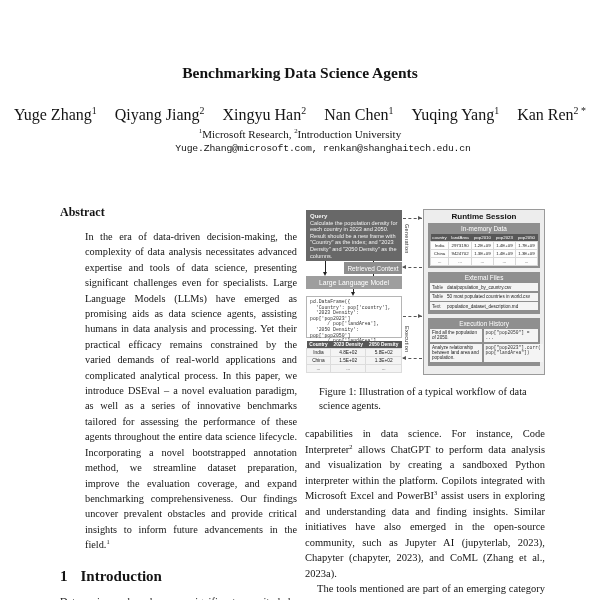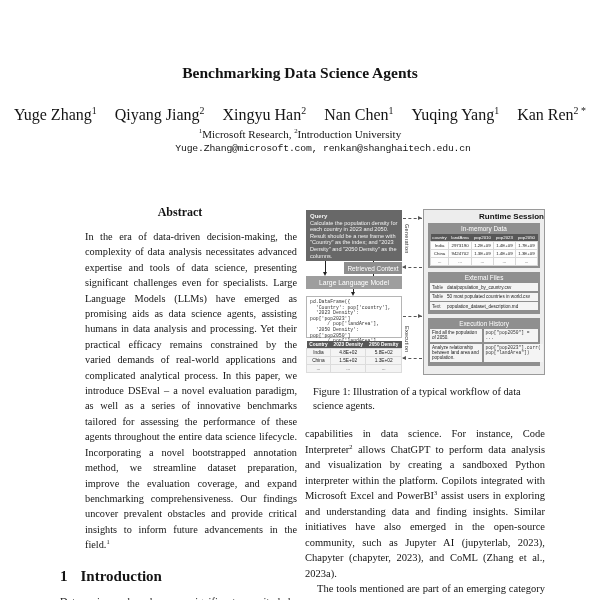--- a/index.html
+++ b/index.html
@@ -9,28 +9,28 @@
   .hdr{position:absolute;top:64px;left:0;width:600px;text-align:center;}
   .title{font-size:15.5px;font-weight:bold;margin:0 0 24px 0;}
   .authors{font-size:16px;margin-bottom:4px;}
   .authors .au{margin:0 7px;}
   sup{font-size:62%;vertical-align:super;line-height:0;}
   .affils{font-size:11px;margin-bottom:3px;}
   .emails{font-family:"Liberation Mono",monospace;font-size:9.8px;letter-spacing:-0.2px;padding-left:46px;}
   
   .col-left{position:absolute;left:60px;top:205px;width:240px;}
   .col-right{position:absolute;left:305px;top:208px;width:240px;}
-  .abs-head{font-size:12px;font-weight:bold;text-align:center;margin:0 0 9px 0;}
+  .abs-head{font-size:12px;font-weight:bold;text-align:left;margin:0 0 9px 0;}
   .abs-body{font-size:10.3px;line-height:15.4px;text-align:justify;margin:0 3px 0 25px;hyphens:auto;}
   .sec-head{font-size:15px;font-weight:bold;margin:15px 0 9px 0;}
   .sec-head .num{margin-right:13px;}
   .body-p{font-size:10.5px;line-height:15.5px;text-align:justify;margin:0;hyphens:auto;}
   .body-p.indent{text-indent:12px;}
   .body-p + .body-p{margin-top:0;}
-  .caption{font-size:10.3px;line-height:14px;margin:9px 0 13px 8px;}
+  .caption{font-size:10.3px;line-height:14px;margin:9px 0 13px 14px;}
   
   .fig{position:relative;width:240px;height:168px;font-family:"Liberation Sans",sans-serif;}
   .qbox{position:absolute;left:1px;top:2px;width:96px;height:51px;background:#686868;color:#f2f2f2;
         padding:3px 4px;box-sizing:border-box;font-size:5.6px;line-height:6.6px;}
   .qbox .qlabel{font-weight:bold;font-size:6px;display:block;}
   .rcbox{position:absolute;left:39px;top:54px;width:58px;height:12px;background:#8e8e8e;color:#fff;
          font-size:6.4px;display:flex;align-items:center;justify-content:center;}
   .llmbox{position:absolute;left:1px;top:68px;width:96px;height:13px;background:#9e9e9e;color:#fff;
           font-size:6.8px;display:flex;align-items:center;justify-content:center;}
   .codebox{position:absolute;left:1px;top:88px;width:96px;height:42px;background:#fff;border:1px solid #b5b5b5;
@@ -44,21 +44,21 @@
             border-right:2.5px solid transparent;border-top:4px solid #222;}
   .dash{position:absolute;border-top:1px dashed #555;}
   .tri-right{position:absolute;width:0;height:0;border-top:2.5px solid transparent;
              border-bottom:2.5px solid transparent;border-left:4px solid #555;}
   .tri-left{position:absolute;width:0;height:0;border-top:2.5px solid transparent;
             border-bottom:2.5px solid transparent;border-right:4px solid #555;}
   .rotlabel{position:absolute;writing-mode:vertical-rl;font-size:5.6px;color:#333;letter-spacing:0.2px;}
   
   .runtime{position:absolute;left:118px;top:1px;width:122px;height:166px;background:#ededed;
            border:1px solid #9a9a9a;box-sizing:border-box;}
-  .rt-title{font-size:8px;font-weight:bold;text-align:right;padding:2px 0 1px 0;color:#111;}
+  .rt-title{font-size:8px;font-weight:bold;text-align:center;padding:2px 0 1px 0;color:#111;}
   .subpanel{margin:1px 4px 4px 4px;background:#8f8f8f;padding:2px;}
   .sub-title{color:#fff;font-size:6.4px;text-align:center;margin-bottom:2px;}
   .memtable{width:100%;border-collapse:collapse;font-size:4.4px;}
   .memtable th{background:#575757;color:#fff;font-weight:normal;padding:1px 0;}
   .memtable td{background:#fdfdfd;color:#222;text-align:center;padding:1px 0;border:0.5px solid #d8d8d8;}
   .filerow{display:flex;background:#f4f4f4;margin-bottom:1.5px;padding:1.5px 2px;font-size:4.6px;color:#222;}
   .filerow .ftype{width:15px;flex:none;color:#333;}
   .filerow .fname{flex:1;}
   .histrow{display:flex;margin-bottom:2px;font-size:4.6px;}
   .histrow .hq{width:44%;flex:none;background:#f4f4f4;padding:1.5px 2px;margin-right:2px;color:#222;}

